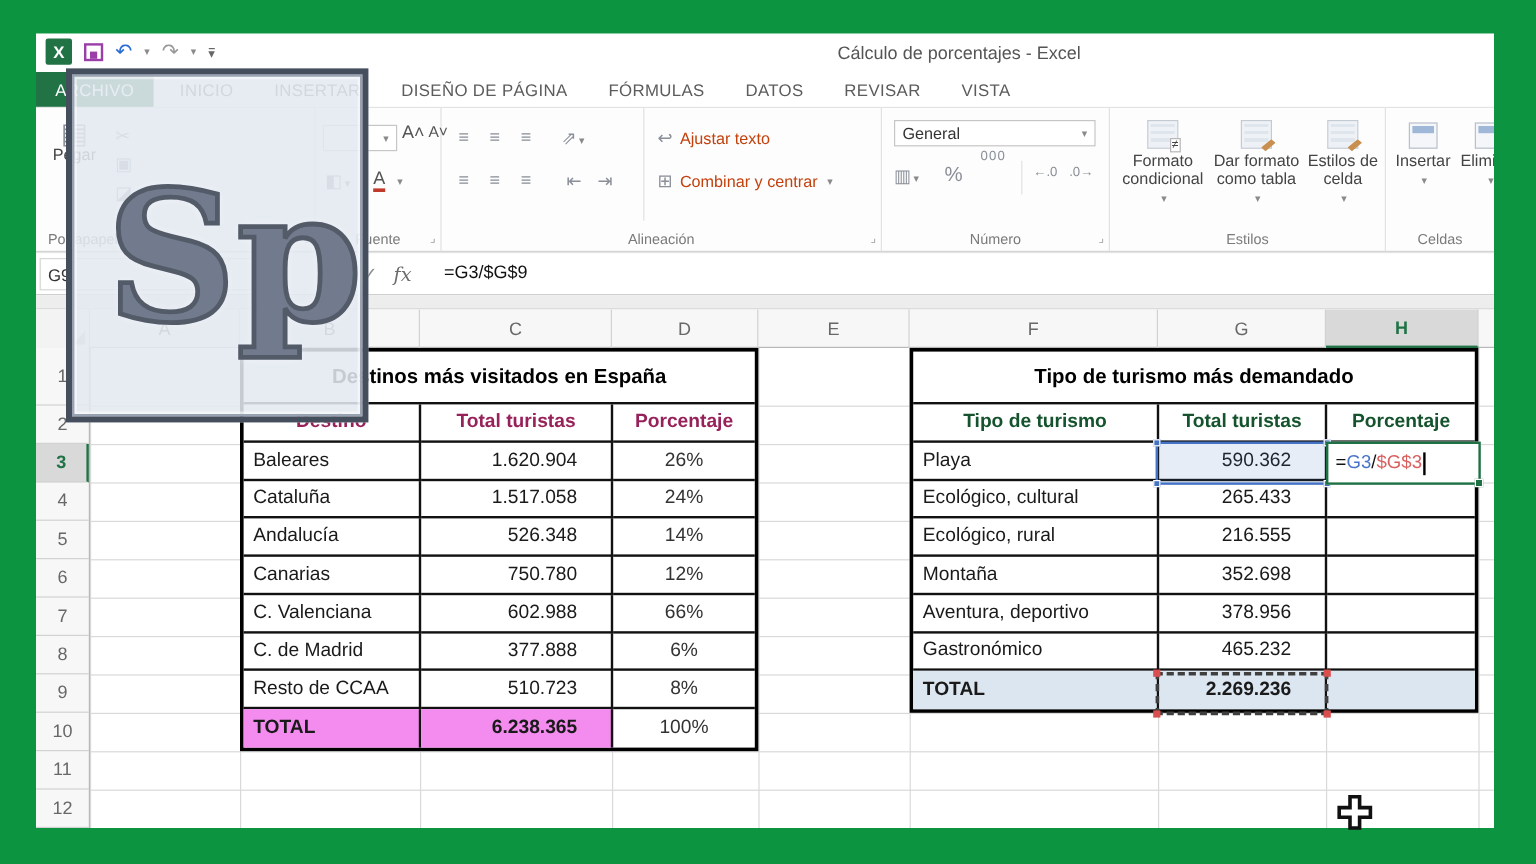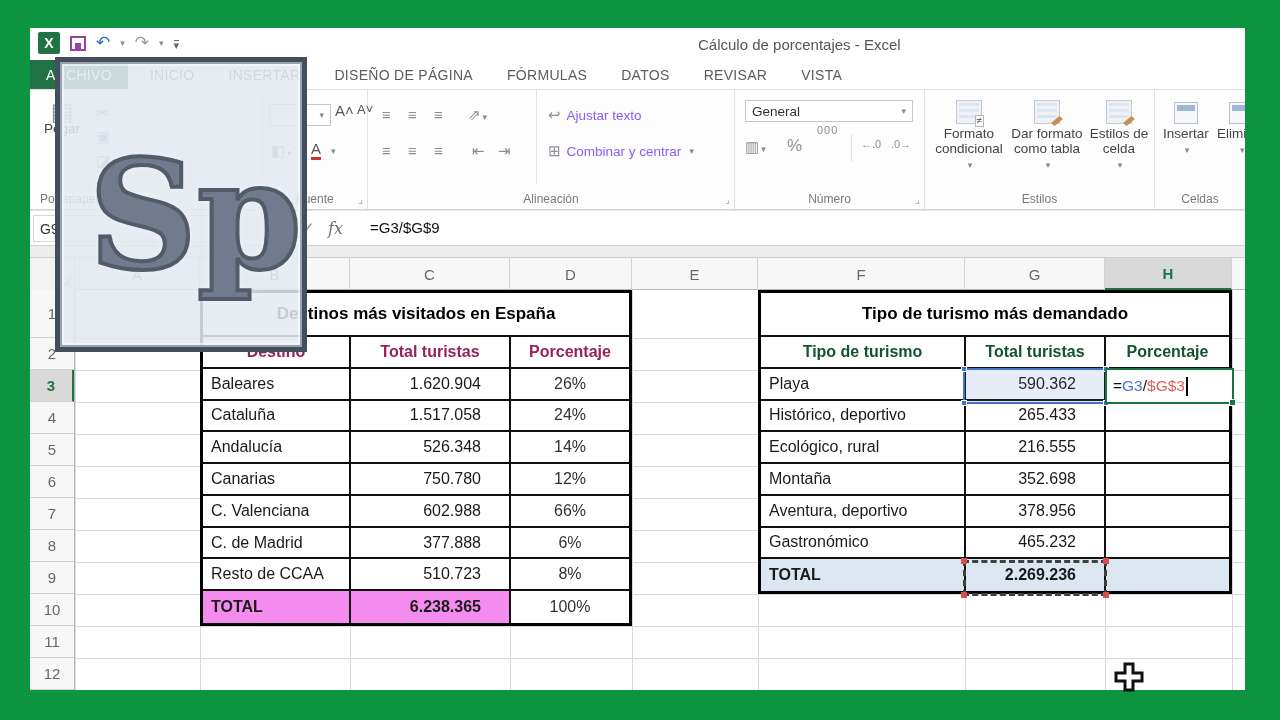--- a/index.html
+++ b/index.html
@@ -25,21 +25,21 @@
   .rtab{font-size:14px;color:#5c5c5c;display:flex;align-items:center;padding:0 14px;letter-spacing:.3px}
   .rtab.archivo{background:#217346;color:#fff;padding:0 16px;margin-right:8px}
   .rtab.gap1{margin-left:6px}
 
   
   .ribbon{position:absolute;left:0;top:62px;width:100%;height:120px;background:#fdfdfd;border-bottom:1px solid #d4d4d4}
   .rgroup{position:absolute;top:0;height:119px;border-right:1px solid #e2e2e2}
   .glabel{position:absolute;bottom:3px;left:0;width:100%;text-align:center;font-size:12px;color:#7a7a7a}
   .launcher{position:absolute;bottom:4px;right:4px;font-size:10px;color:#9a9a9a}
   .gicon{color:#8a8f98;font-size:15px}
-  .gtxt{font-size:13.5px;color:#8b5cf6}
+  .gtxt{font-size:13.5px;color:#c2410c}
   .ddw{color:#8a8a8a;font-size:9px;margin-left:2px}
   .combobox{border:1px solid #c6c6c6;background:#fff;height:22px;display:flex;align-items:center;
             justify-content:space-between;padding:0 6px;font-size:13.5px;color:#333}
   .bigbtn{display:flex;flex-direction:column;align-items:center;gap:2px;font-size:13.5px;color:#444;text-align:center;line-height:15px}
   .sqicon{width:26px;height:24px;border:1px solid #c3cad4;background:
           linear-gradient(#eef2f7 0 0) padding-box;position:relative}
   .sqicon:after{content:"";position:absolute;inset:2px;background:
      repeating-linear-gradient(#dfe5ec 0 3px,transparent 3px 6px)}
   .sqicon .paintc{position:absolute;right:-4px;bottom:-3px;width:12px;height:10px;background:#c98f4e;
      clip-path:polygon(0 70%,70% 0,100% 30%,30% 100%);z-index:2}
@@ -357,21 +357,21 @@
       <div class="xtable rtable">
         <div class="tc ttitle lastc">Tipo de turismo más demandado</div>
         <div class="tc thdr">Tipo de turismo</div>
         <div class="tc thdr">Total turistas</div>
         <div class="tc thdr lastc">Porcentaje</div>
 
         <div class="tc cname">Playa</div>
         <div class="tc cnum">590.362</div>
         <div class="tc lastc"></div>
 
-        <div class="tc cname">Histórico, deportivo</div>
+        <div class="tc cname">Ecológico, cultural</div>
         <div class="tc cnum">265.433</div>
         <div class="tc lastc"></div>
 
         <div class="tc cname">Ecológico, rural</div>
         <div class="tc cnum">216.555</div>
         <div class="tc lastc"></div>
 
         <div class="tc cname">Montaña</div>
         <div class="tc cnum">352.698</div>
         <div class="tc lastc"></div>

